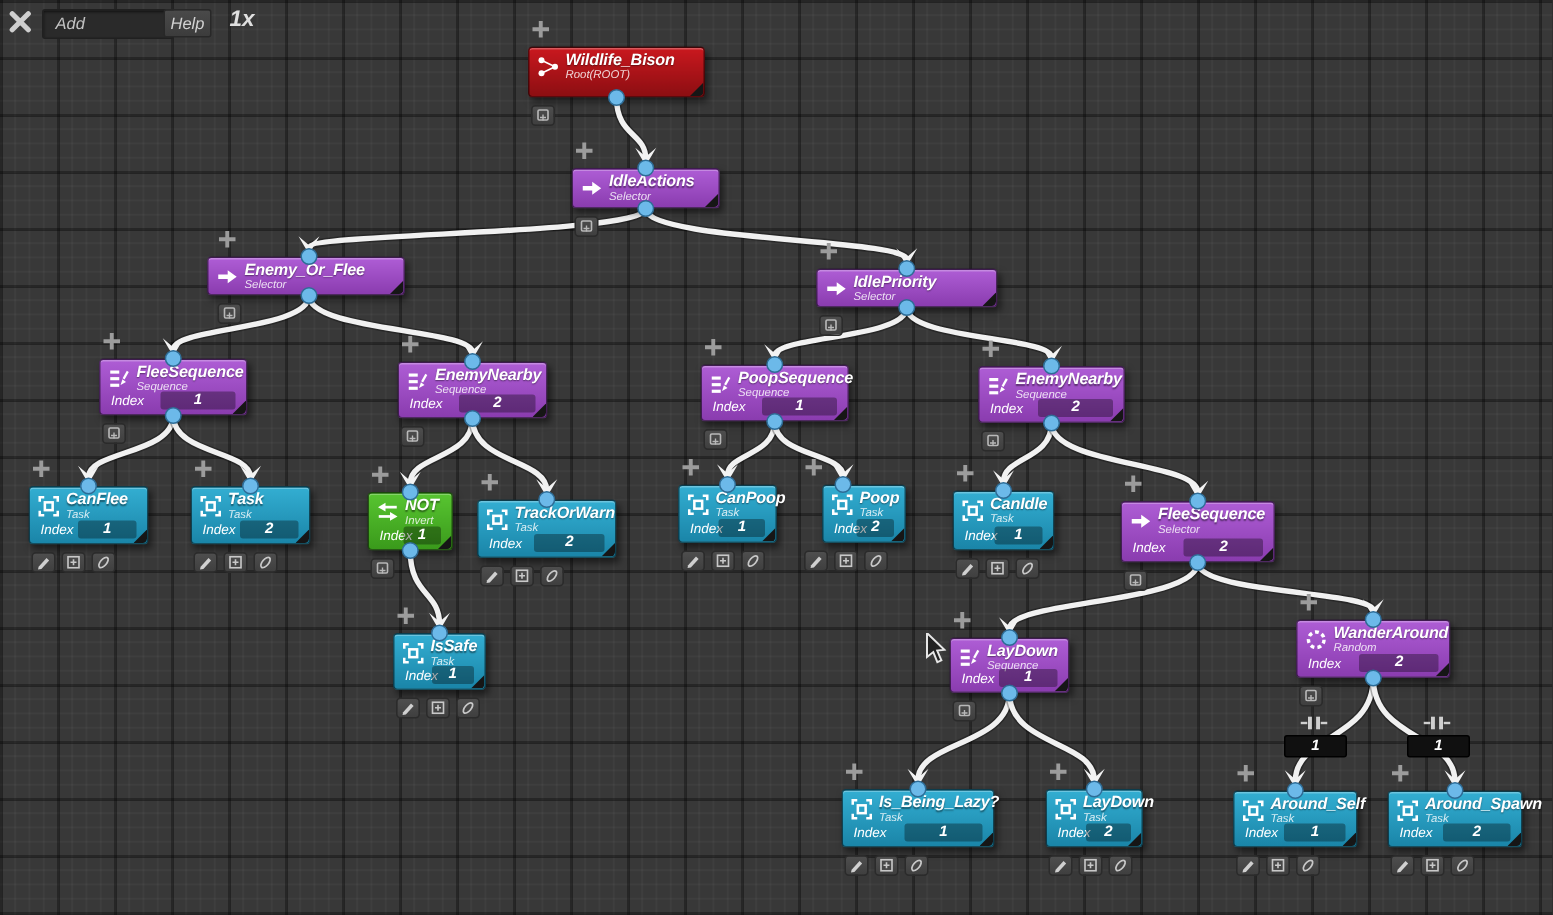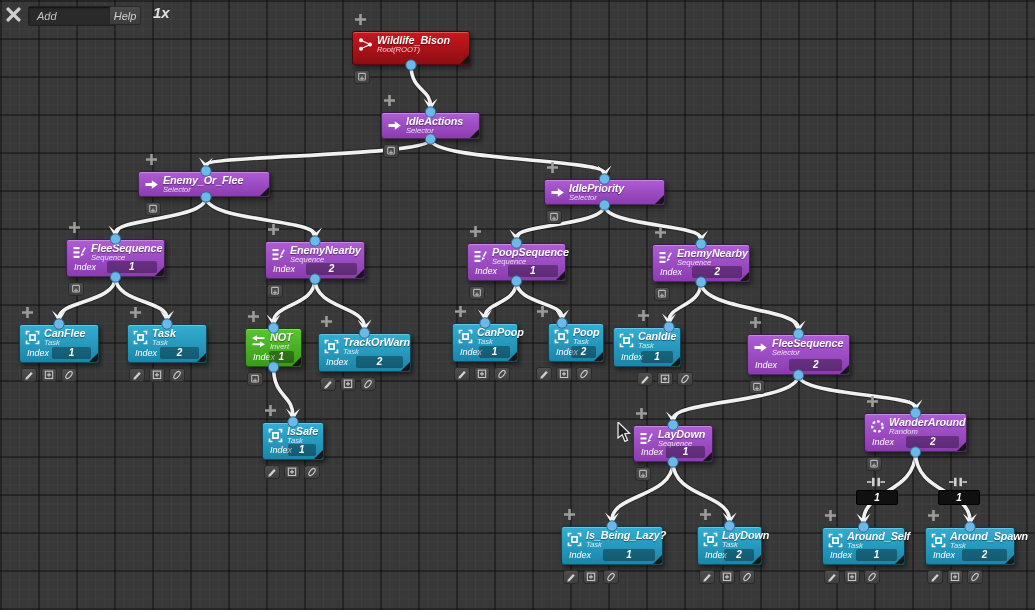--- a/index.html
+++ b/index.html
@@ -693,21 +693,21 @@
       <svg viewBox="0 0 14 12">
         <rect x="3" y="1.6" width="8" height="8" rx="1" fill="none" stroke="#b8b8b8" stroke-width="1.3"></rect>
         <path d="M4.6 7.6h4.8M7 5.2v4.8" stroke="#b8b8b8" stroke-width="1.1"></path>
       </svg>
     </div>
     <div class="plus-btn" style="left: 637px; top: 309px;">
       <svg viewBox="0 0 13 13">
         <path d="M6.5 1V12 M1 6.5H12" stroke="#9c9c9c" stroke-width="2.6"></path>
       </svg>
     </div>
-    <div class="node teal" style="left: 613px; top: 327px; width: 68px; height: 40px;">
+    <div class="node teal" style="left: 635px; top: 327px; width: 68px; height: 40px;">
       <div class="hdr">
         <div class="nicon">
           <svg viewBox="0 0 15 15">
             <path d="M1.5 4.5V1.5H4.5 M10.5 1.5H13.5V4.5 M13.5 10.5V13.5H10.5 M4.5 13.5H1.5V10.5" fill="none" stroke="#fff" stroke-width="1.7"></path>
             <rect x="4.9" y="4.9" width="5.2" height="5.2" fill="none" stroke="#fff" stroke-width="1.7"></rect>
           </svg>
         </div>
         <div class="ntxt">
           <div class="title">CanIdle</div>
           <div class="sub">Task</div>

